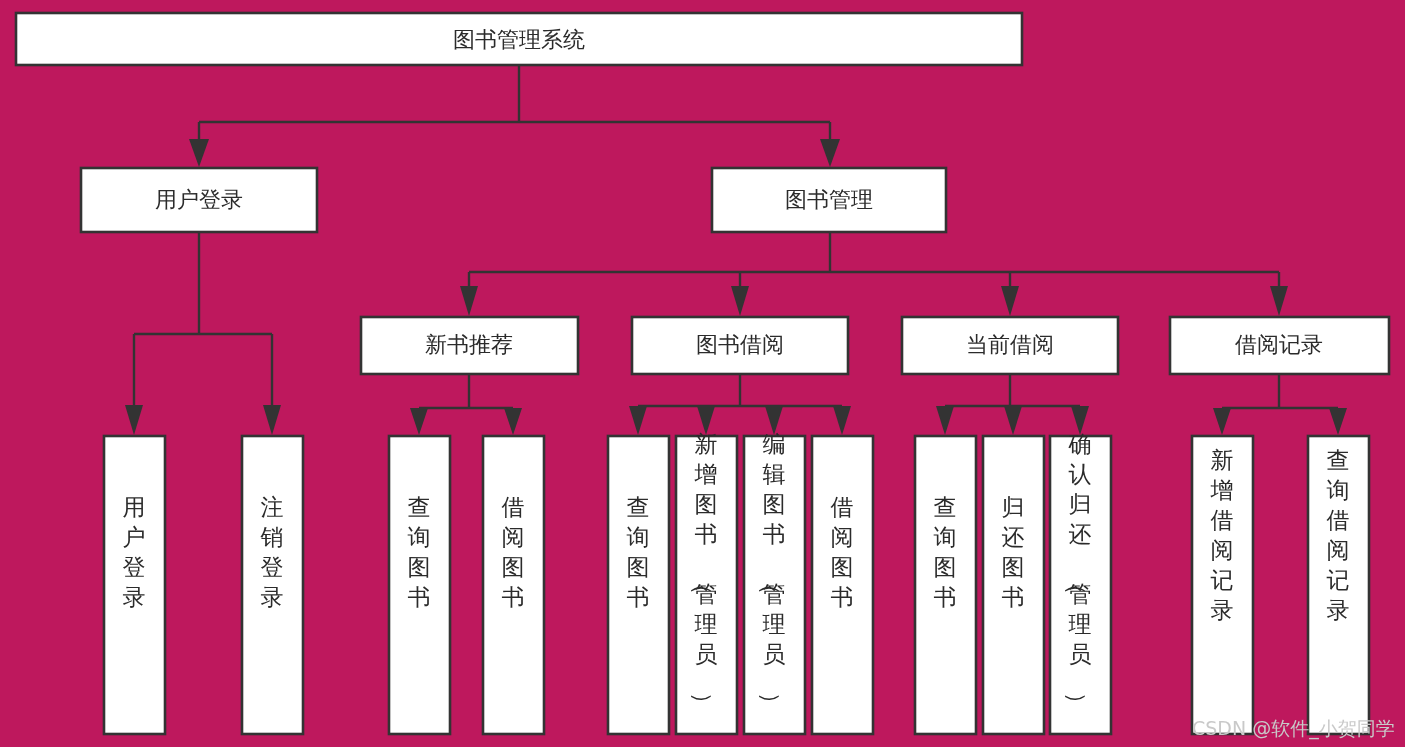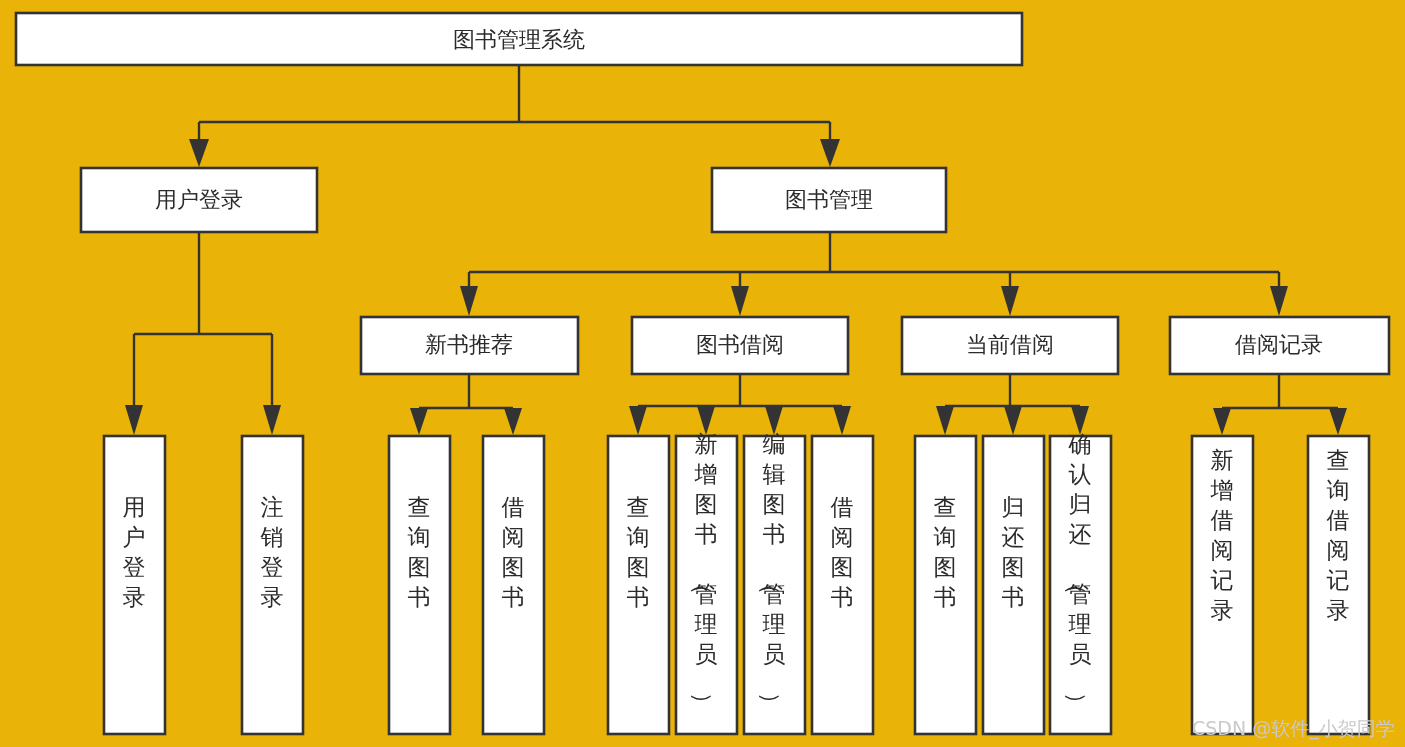--- a/index.html
+++ b/index.html
@@ -11,21 +11,21 @@
   body {
     width: 1405px;
     height: 747px;
     font-family: "DejaVu Sans", "Liberation Sans", sans-serif;
     overflow: hidden;
   }
   #diagram-root {
     position: relative;
     width: 1405px;
     height: 747px;
-    background: #eab308;
+    background: #be185d;
   }
   svg#flowchart {
     display: block;
     width: 1405px;
     height: 747px;
   }
   .node-box {
     fill: #ffffff;
     stroke: #333333;
     stroke-width: 2.6;

